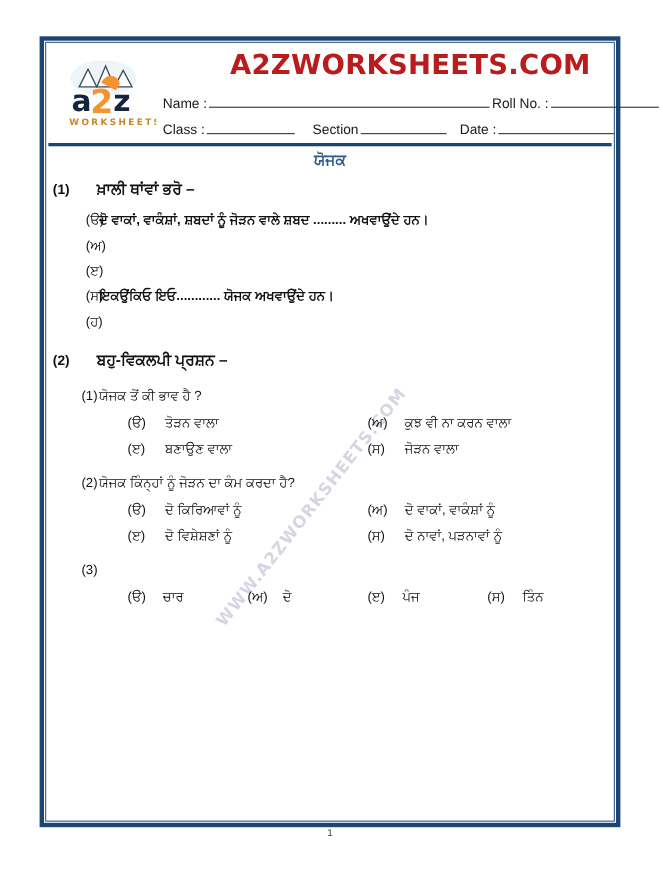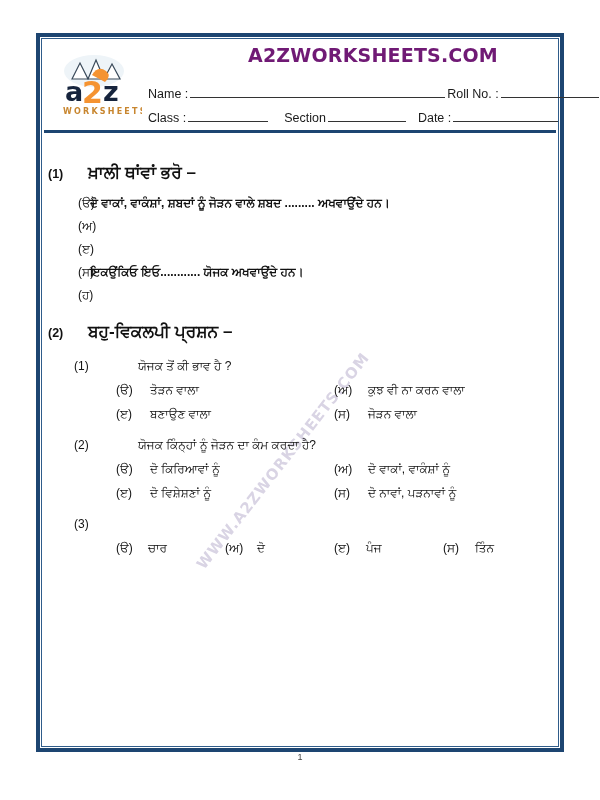--- a/index.html
+++ b/index.html
@@ -61,23 +61,23 @@
     top: 8px;
     width: 88px;
     height: 74px;
   }
   .site-title {
     position: absolute;
     left: 150px;
     top: 3px;
     width: 358px;
     text-align: center;
-    font-size: 19px;
+    font-size: 25px;
     font-weight: bold;
-    color: #701a75;
+    color: #b91c1c;
     letter-spacing: 0.2px;
     font-family: "DejaVu Sans", sans-serif;
   }
   .field-row {
     position: absolute;
     left: 104px;
     right: 6px;
     font-size: 12.5px;
     color: #1a1a1a;
     white-space: nowrap;
@@ -116,41 +116,41 @@
     color: #111;
   }
   .sec-head {
     display: flex;
     align-items: baseline;
     font-size: 12.5px;
     font-weight: bold;
     margin-bottom: 4px;
   }
   .sec-num { width: 40px; flex: none; }
-  .sec-label { font-size: 17px; }
+  .sec-label { font-size: 14px; }
 
   .fill-item {
     display: flex;
     align-items: baseline;
     margin: 0 0 0 0;
     padding: 9px 0 0 0;
     font-size: 12px;
   }
   .fill-item .mark { width: 42px; flex: none; padding-left: 30px; box-sizing: border-box; }
   .fill-item .txt { flex: 1; font-weight: bold; }
 
   .mcq { margin-top: 6px; }
   .mcq-q {
     display: flex;
     align-items: baseline;
     font-size: 12px;
     padding-top: 11px;
   }
   .mcq-q .qn { width: 42px; flex: none; padding-left: 26px; box-sizing: border-box; }
-  .mcq-q .qt { flex: 1; margin-left: 48px; }
+  .mcq-q .qt { flex: 1; }
 
   .opt-row {
     display: flex;
     font-size: 12px;
     padding-top: 10px;
     padding-left: 68px;
     box-sizing: border-box;
   }
   .opt {
     display: flex;
@@ -217,20 +217,21 @@
 
     <div class="field-row r1">
       <span class="fl">Name :</span><span class="rule" style="width:255px"></span><span class="fl">Roll No. :</span><span class="rule" style="width:98px"></span>
     </div>
 
     <div class="field-row r2">
       <span class="fl">Class :</span><span class="rule" style="width:80px"></span><span class="fl" style="margin-left:14px">Section</span><span class="rule" style="width:78px"></span><span class="fl" style="margin-left:10px">Date :</span><span class="rule" style="width:105px"></span>
     </div>
   </div>
 
+  <div class="sheet-title">ਯੋਜਕ</div>
 
   <div class="watermark">WWW.A2ZWORKSHEETS.COM</div>
 
   <div class="content">
 
     <div>
       <div class="sec-head">
         <span class="sec-num">(1)</span>
         <span class="sec-label">ਖ਼ਾਲੀ ਥਾਂਵਾਂ ਭਰੋ –</span>
       </div>

